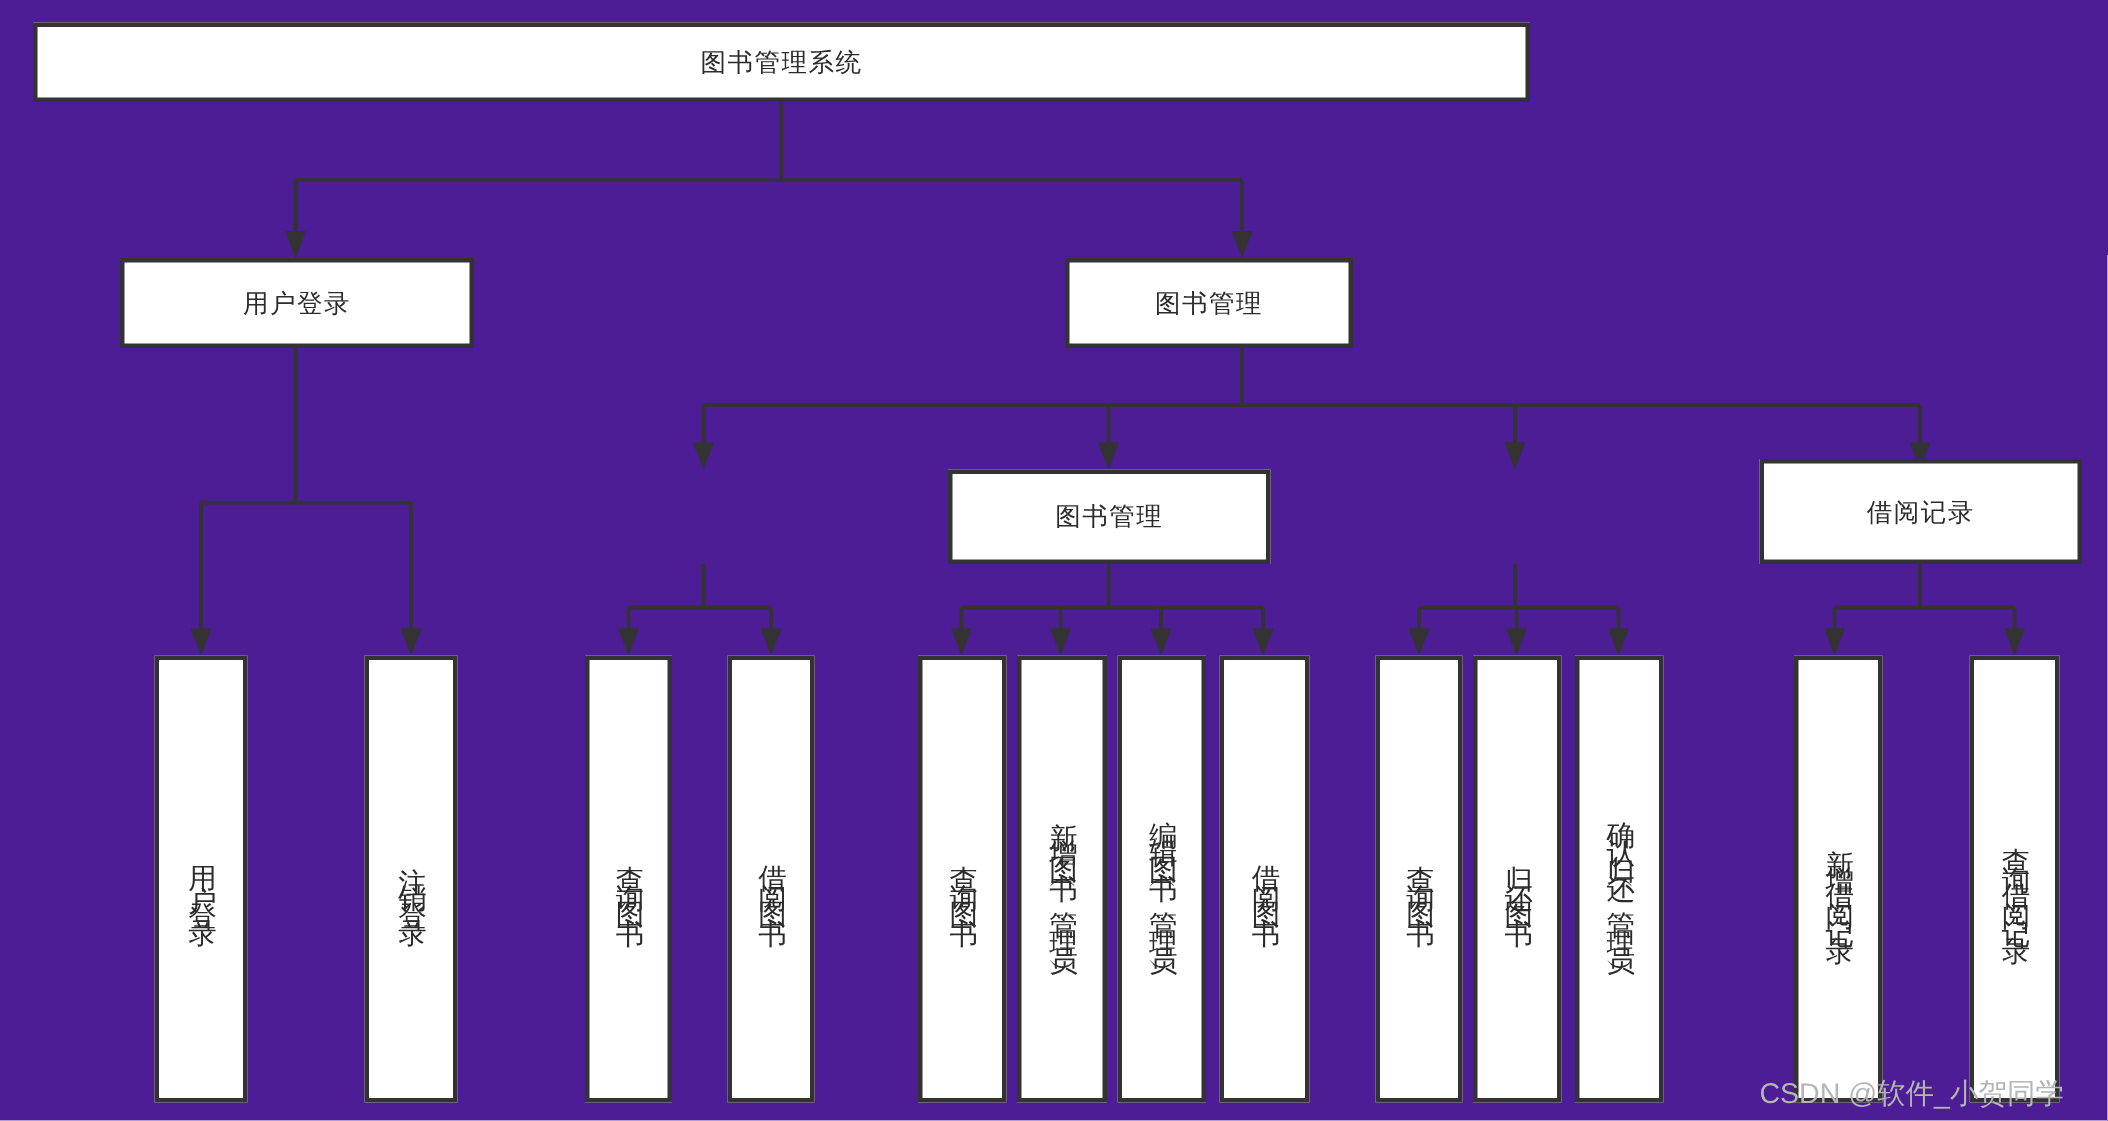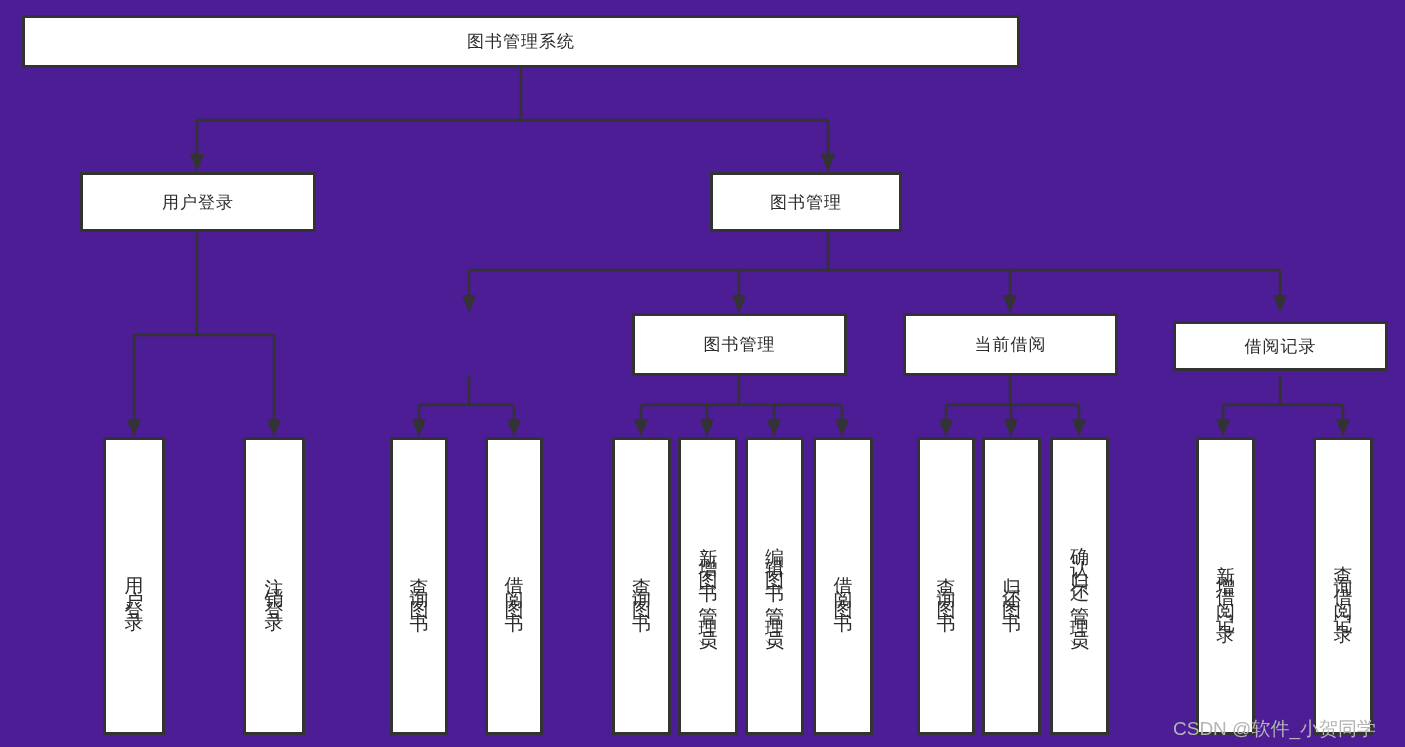--- a/index.html
+++ b/index.html
@@ -109,22 +109,21 @@
       <polygon points="1336,419 1350,419 1343,437"></polygon>
     </g>
   </svg>
 
   <div class="node hbox" style="left:22px;top:15px;width:998px;height:53px;">图书管理系统</div>
 
   <div class="node hbox" style="left:80px;top:172px;width:236px;height:60px;">用户登录</div>
   <div class="node hbox" style="left:710px;top:172px;width:192px;height:60px;">图书管理</div>
 
   <div class="node hbox" style="left:632px;top:313px;width:215px;height:63px;">图书管理</div>
-  <div class="node hbox" style="left:903px;top:313px;width:215px;height:63px;">当前借阅</div>
-  <div class="node hbox" style="left:1173px;top:321px;width:215px;height:50px;">借阅记录</div>
+  <div class="node hbox" style="left:1173px;top:306px;width:215px;height:70px;">借阅记录</div>
 
   <div class="node vbox" style="left:103px;top:437px;width:62px;height:298px;">
     <span>用户登录</span>
   </div>
   <div class="node vbox" style="left:243px;top:437px;width:62px;height:298px;">
     <span>注销登录</span>
   </div>
 
   <div class="node vbox" style="left:390px;top:437px;width:58px;height:298px;">
     <span>查询图书</span>

